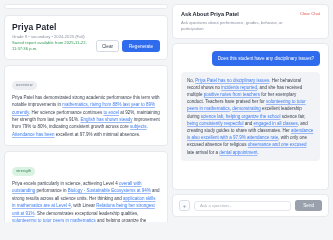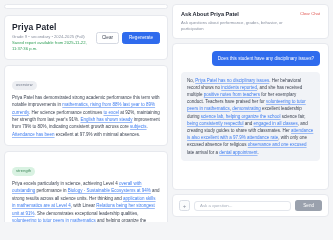--- a/index.html
+++ b/index.html
@@ -19,21 +19,21 @@
     height:218px;overflow:hidden;position:relative;
   }
   .topbar{
     height:5px;background:#ffffff;border:1px solid #e7e9ee;border-radius:3px;
     box-sizing:border-box;flex:0 0 auto;margin-bottom:1px;
   }
   .report-card{
     background:#ffffff;border:1px solid #e7e9ee;border-radius:4px;
     padding:6px 7px 7px 7px;box-sizing:border-box;flex:0 0 auto;
   }
-  .report-head{display:flex;align-items:center;justify-content:space-between;}
+  .report-head{display:flex;align-items:flex-end;justify-content:space-between;}
   .stu-name{font-size:8.5px;font-weight:bold;line-height:10px;letter-spacing:.1px;}
   .stu-meta{font-size:4.2px;color:#8a91a0;line-height:6px;margin-top:1.5px;}
   .stu-saved{font-size:4.2px;color:#2f9e56;line-height:6px;margin-top:.5px;}
   .head-btns{display:flex;gap:3px;align-items:center;padding-top:1px;}
   .btn{
     font-size:4.6px;border-radius:2.5px;padding:2.5px 5px;line-height:5px;
     border:1px solid #d5d9e2;background:#fff;color:#3b4251;cursor:pointer;white-space:nowrap;
   }
   .btn.primary{background:#2f6bed;border-color:#2f6bed;color:#fff;padding:2.5px 6px;}
 

